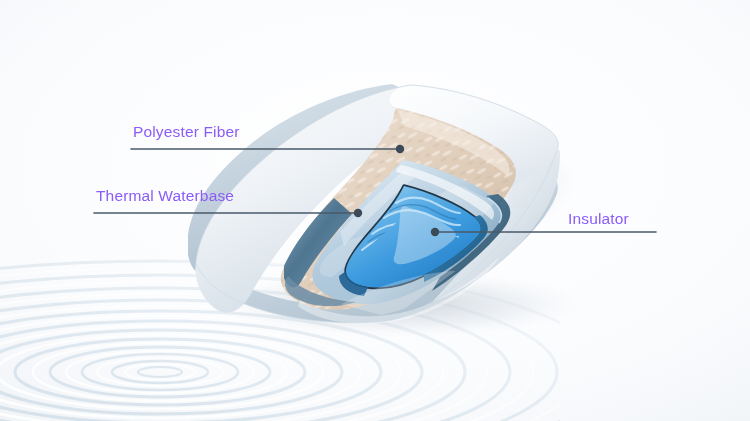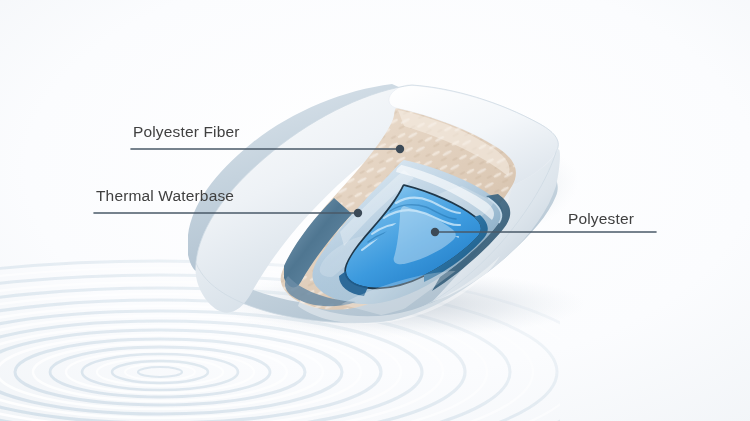--- a/index.html
+++ b/index.html
@@ -25,21 +25,21 @@
     width: 750px;
     height: 421px;
     display: block;
   }
   .callout-text {
     position: absolute;
     font-family: "Liberation Sans", "DejaVu Sans", sans-serif;
     font-size: 15.5px;
     font-weight: 400;
     letter-spacing: 0.15px;
-    color: #404040;
+    color: #8b5cf6;
     white-space: nowrap;
     line-height: 1;
   }
   #lbl-polyester { left: 133px; top: 124px; }
   #lbl-thermal   { left: 96px;  top: 188px; }
   #lbl-water     { left: 568px; top: 211px; }
 </style>
 </head>
 <body>
 
@@ -383,15 +383,15 @@
 
       <line x1="435" y1="232" x2="656" y2="232"></line>
       <circle cx="435" cy="232" r="4.2" stroke="none"></circle>
     </g>
   </svg>
 
   <div class="callout-text" id="lbl-polyester">Polyester Fiber</div>
 
   <div class="callout-text" id="lbl-thermal">Thermal Waterbase</div>
 
-  <div class="callout-text" id="lbl-water">Polyester</div>
+  <div class="callout-text" id="lbl-water">Insulator</div>
 
 </div>
 
 </body></html>

